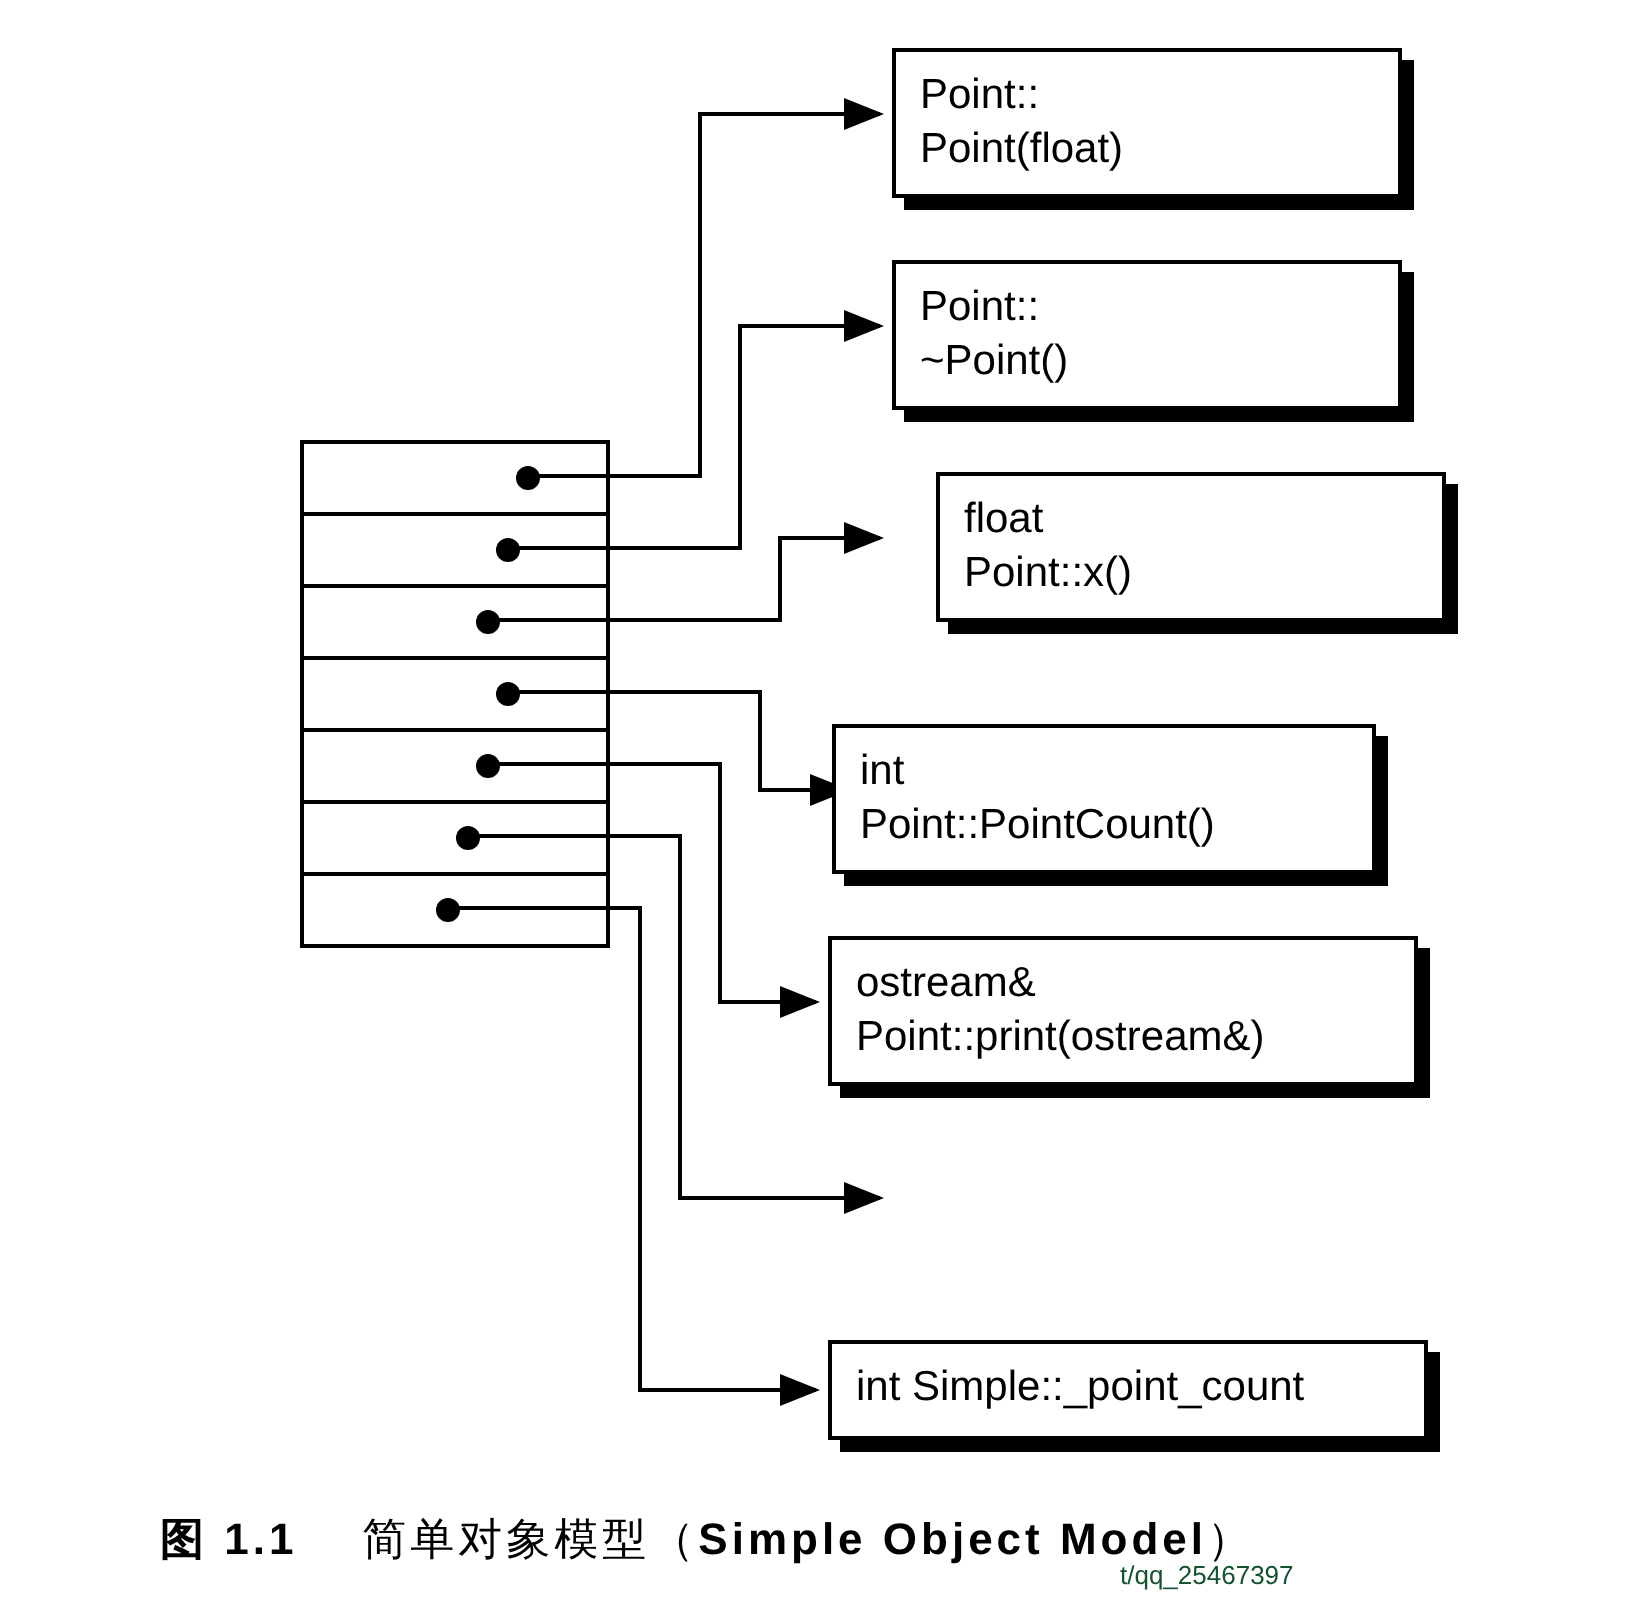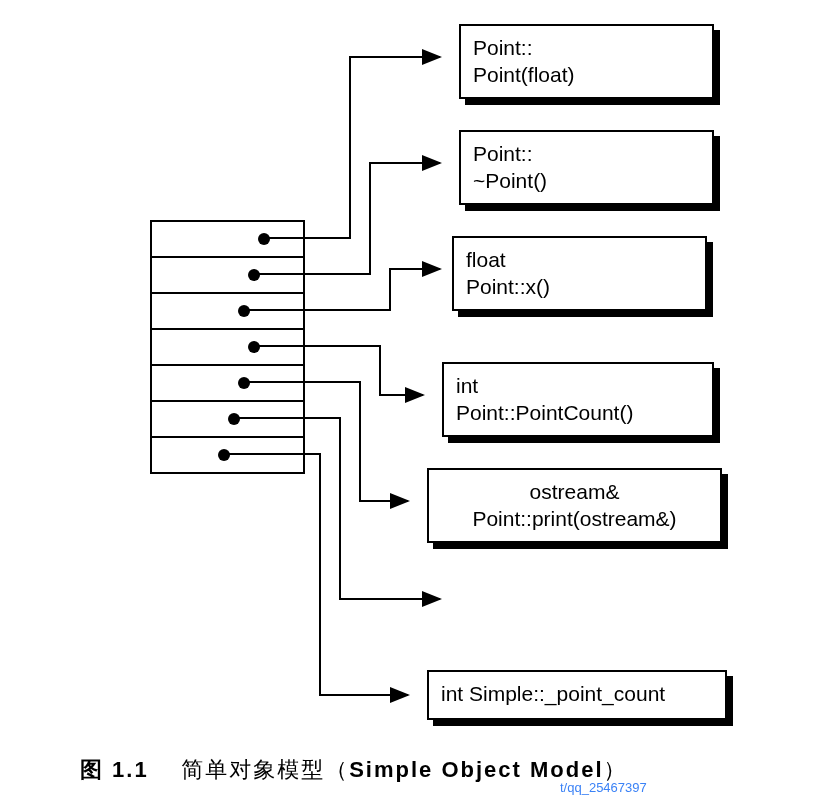--- a/index.html
+++ b/index.html
@@ -49,27 +49,26 @@
     
     .tbox {
       position: absolute;
       border: 2px solid #000;
       background: #fff;
       padding: 8px 12px;
       font-size: 21px;
       line-height: 1.3;
       box-shadow: 6px 6px 0 #000;
       white-space: pre-line;
-      margin-left: 13px;
     }
     .b1 { left: 446px; top: 24px;  width: 255px; }
     .b2 { left: 446px; top: 130px; width: 255px; }
-    .b3 { left: 439px; top: 236px; width: 255px; }
-    .b4 { left: 429px; top: 362px; width: 272px; }
-    .b5 { left: 414px; top: 468px; width: 295px; text-align: center; }
+    .b3 { left: 468px; top: 236px; width: 255px; }
+    .b4 { left: 416px; top: 362px; width: 272px; }
+    .b5 { left: 414px; top: 468px; width: 295px; }
     .b6 { left: 446px; top: 574px; width: 255px; height: 50px; }
     .b7 { left: 414px; top: 670px; width: 300px; height: 50px; }
     
     .arrows {
       position: absolute;
       left: 0; top: 0;
       width: 820px;
       height: 802px;
       pointer-events: none;
     }
@@ -81,21 +80,21 @@
       font-size: 22px;
       letter-spacing: 2px;
     }
     .caption .fignum { font-weight: bold; }
     .caption .bold { font-weight: bold; }
     .watermark {
       position: absolute;
       left: 560px;
       top: 780px;
       font-size: 13px;
-      color: #3b82f6;
+      color: #14532d;
     }
   </style>
 </head>
 <body>
 
 <div class="diagram">
 
   <svg class="arrows" viewBox="0 0 820 802">
     <defs>
       <marker id="arrowhead" markerWidth="10" markerHeight="8" refX="9" refY="4" orient="auto">

